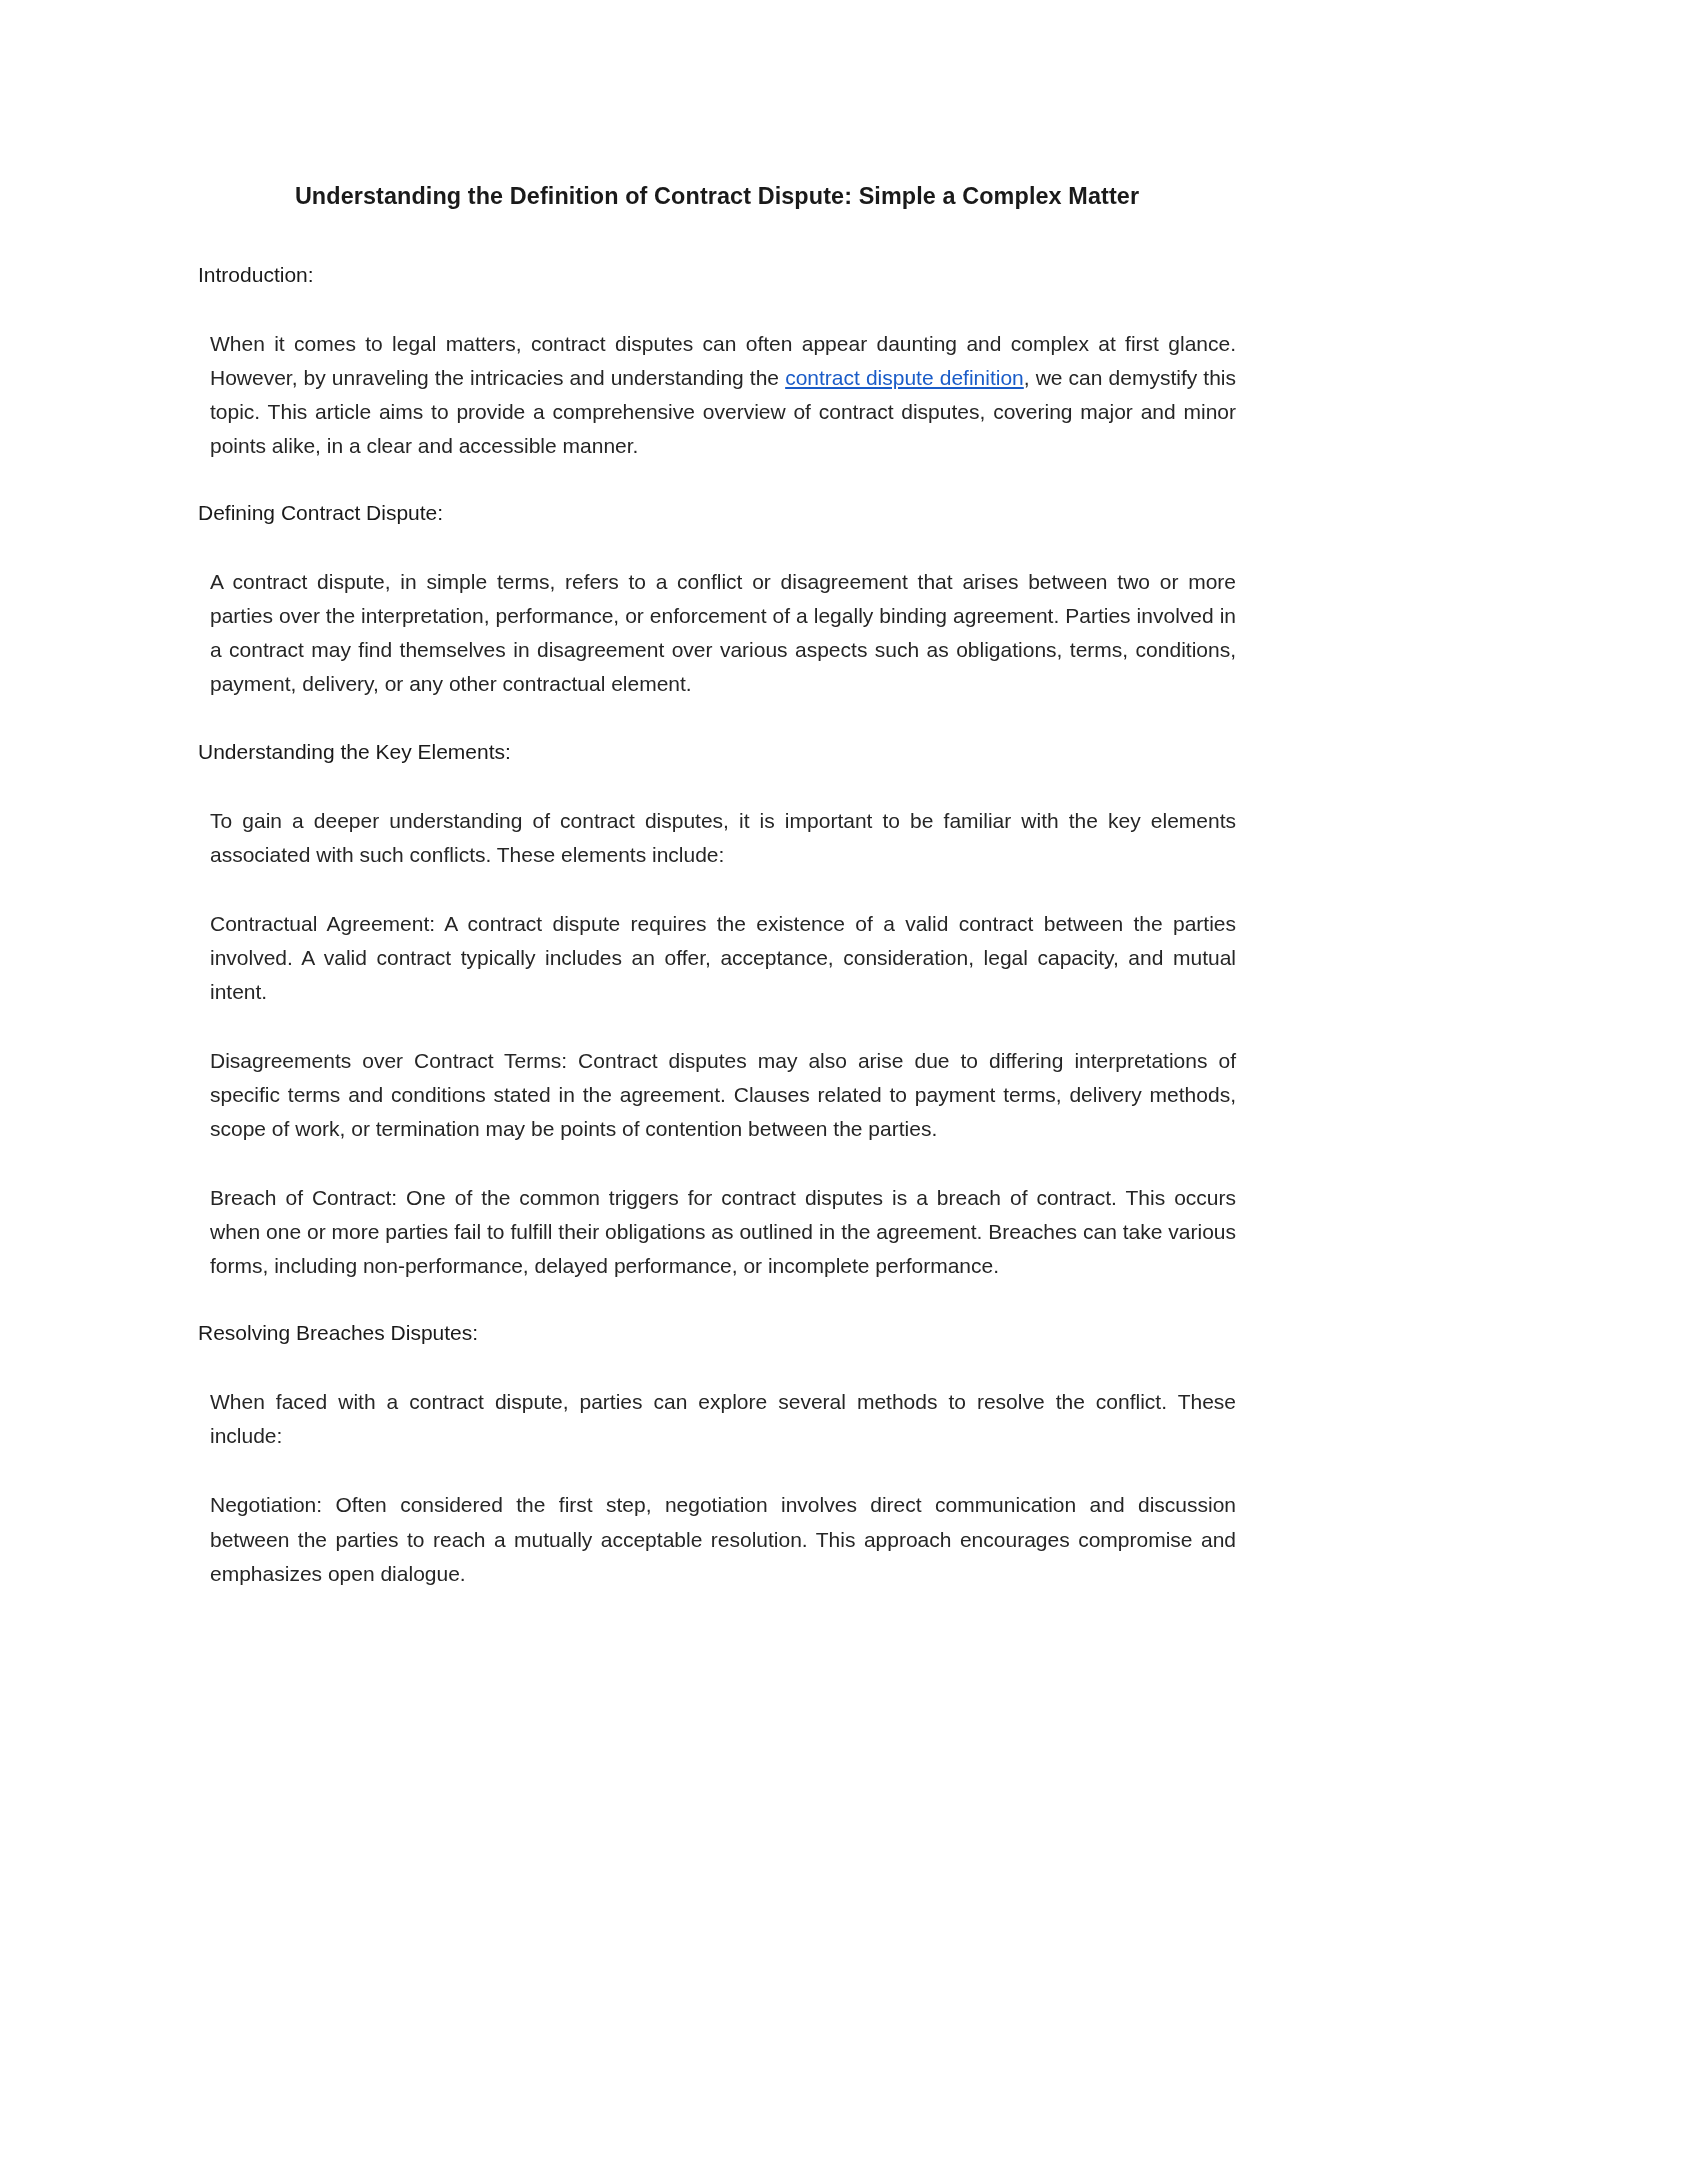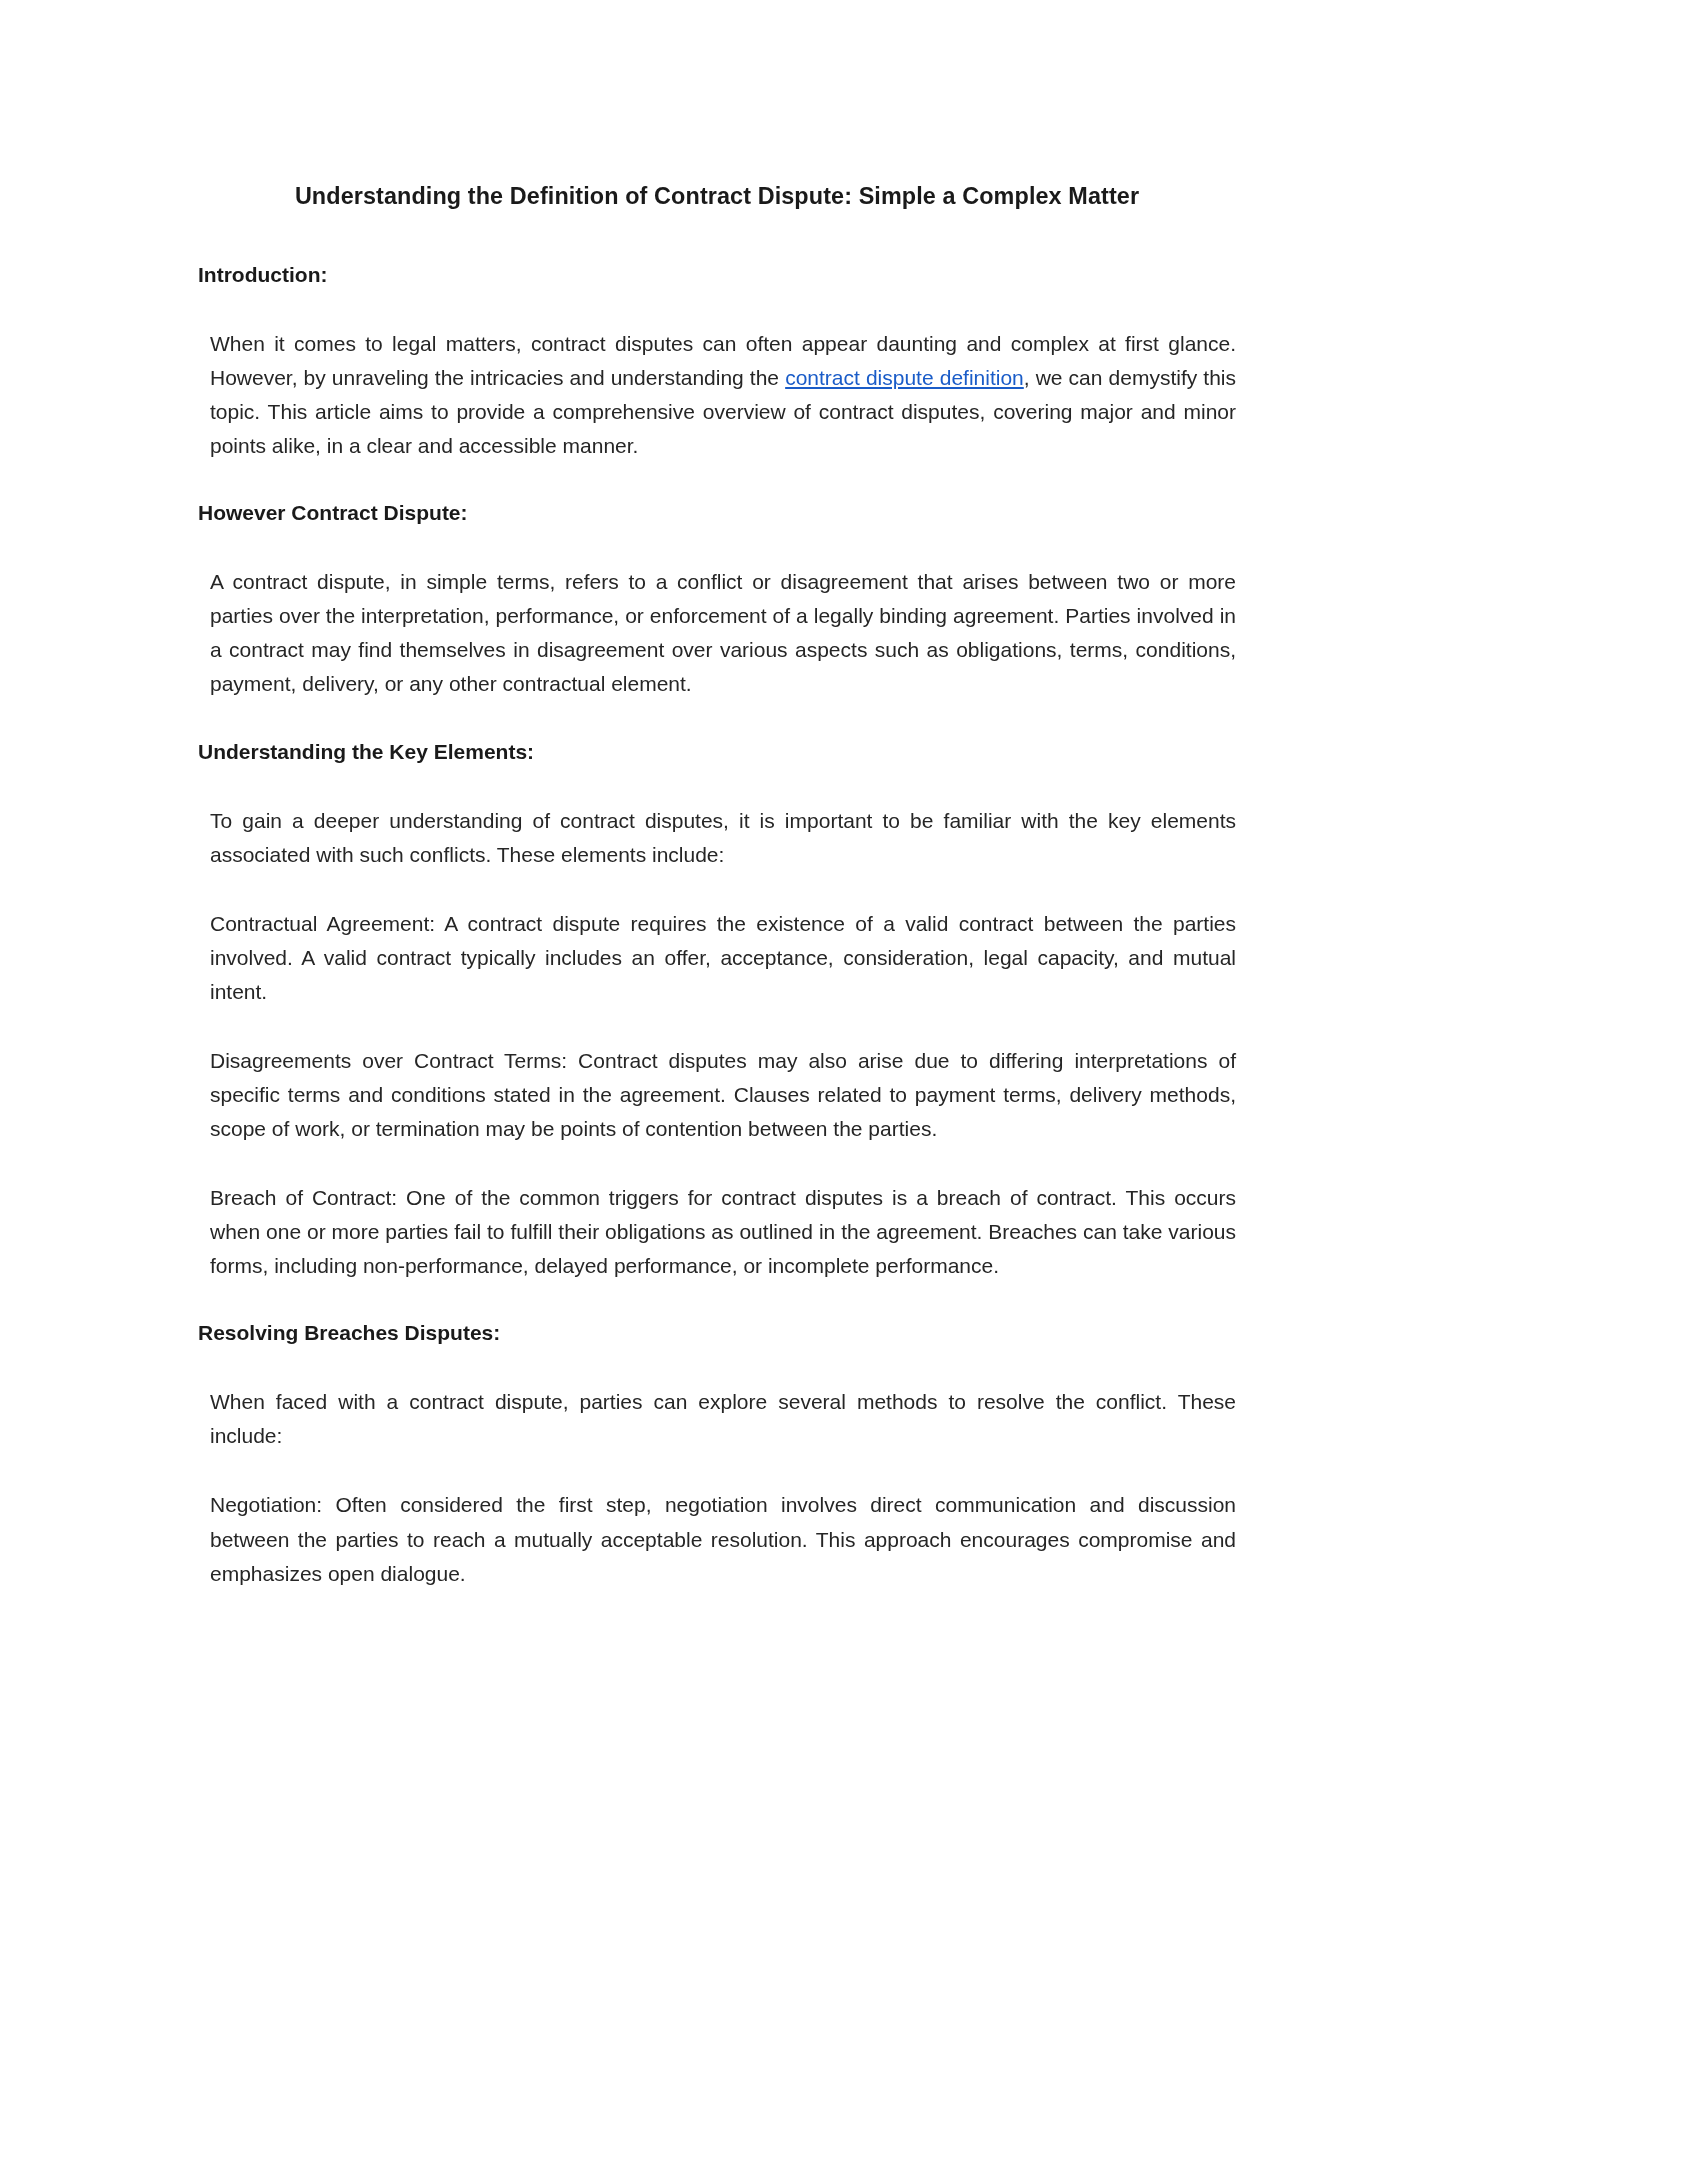--- a/index.html
+++ b/index.html
@@ -29,21 +29,21 @@
     font-weight: bold;
     line-height: 1.35;
     text-align: center;
     color: #1a1a1a;
     margin: 0 0 47px 0;
     letter-spacing: 0.1px;
   }
 
   .section-heading {
     font-size: 21px;
-    font-weight: bold;
+    font-weight: normal;
     line-height: 1.4;
     text-align: left;
     color: #1a1a1a;
     margin: 0 0 38px 0;
   }
 
   .body-par {
     font-size: 21px;
     font-weight: normal;
     line-height: 1.62;
@@ -69,21 +69,21 @@
 <body>
 
 <div class="page">
 
   <h1 class="doc-title">Understanding the Definition of Contract Dispute: Simple a Complex Matter</h1>
 
   <h2 class="section-heading">Introduction:</h2>
 
   <p class="body-par"><span>When it comes to legal matters, contract disputes can often appear daunting and complex at first glance. However, by unraveling the intricacies and understanding the </span><a class="inline-link">contract dispute definition</a><span>, we can demystify this topic. This article aims to provide a comprehensive overview of contract disputes, covering major and minor points alike, in a clear and accessible manner.</span></p>
 
-  <h2 class="section-heading">However Contract Dispute:</h2>
+  <h2 class="section-heading">Defining Contract Dispute:</h2>
 
   <p class="body-par">A contract dispute, in simple terms, refers to a conflict or disagreement that arises between two or more parties over the interpretation, performance, or enforcement of a legally binding agreement. Parties involved in a contract may find themselves in disagreement over various aspects such as obligations, terms, conditions, payment, delivery, or any other contractual element.</p>
 
   <h2 class="section-heading">Understanding the Key Elements:</h2>
 
   <p class="body-par">To gain a deeper understanding of contract disputes, it is important to be familiar with the key elements associated with such conflicts. These elements include:</p>
 
   <p class="body-par">Contractual Agreement: A contract dispute requires the existence of a valid contract between the parties involved. A valid contract typically includes an offer, acceptance, consideration, legal capacity, and mutual intent.</p>
 
   <p class="body-par">Disagreements over Contract Terms: Contract disputes may also arise due to differing interpretations of specific terms and conditions stated in the agreement. Clauses related to payment terms, delivery methods, scope of work, or termination may be points of contention between the parties.</p>

